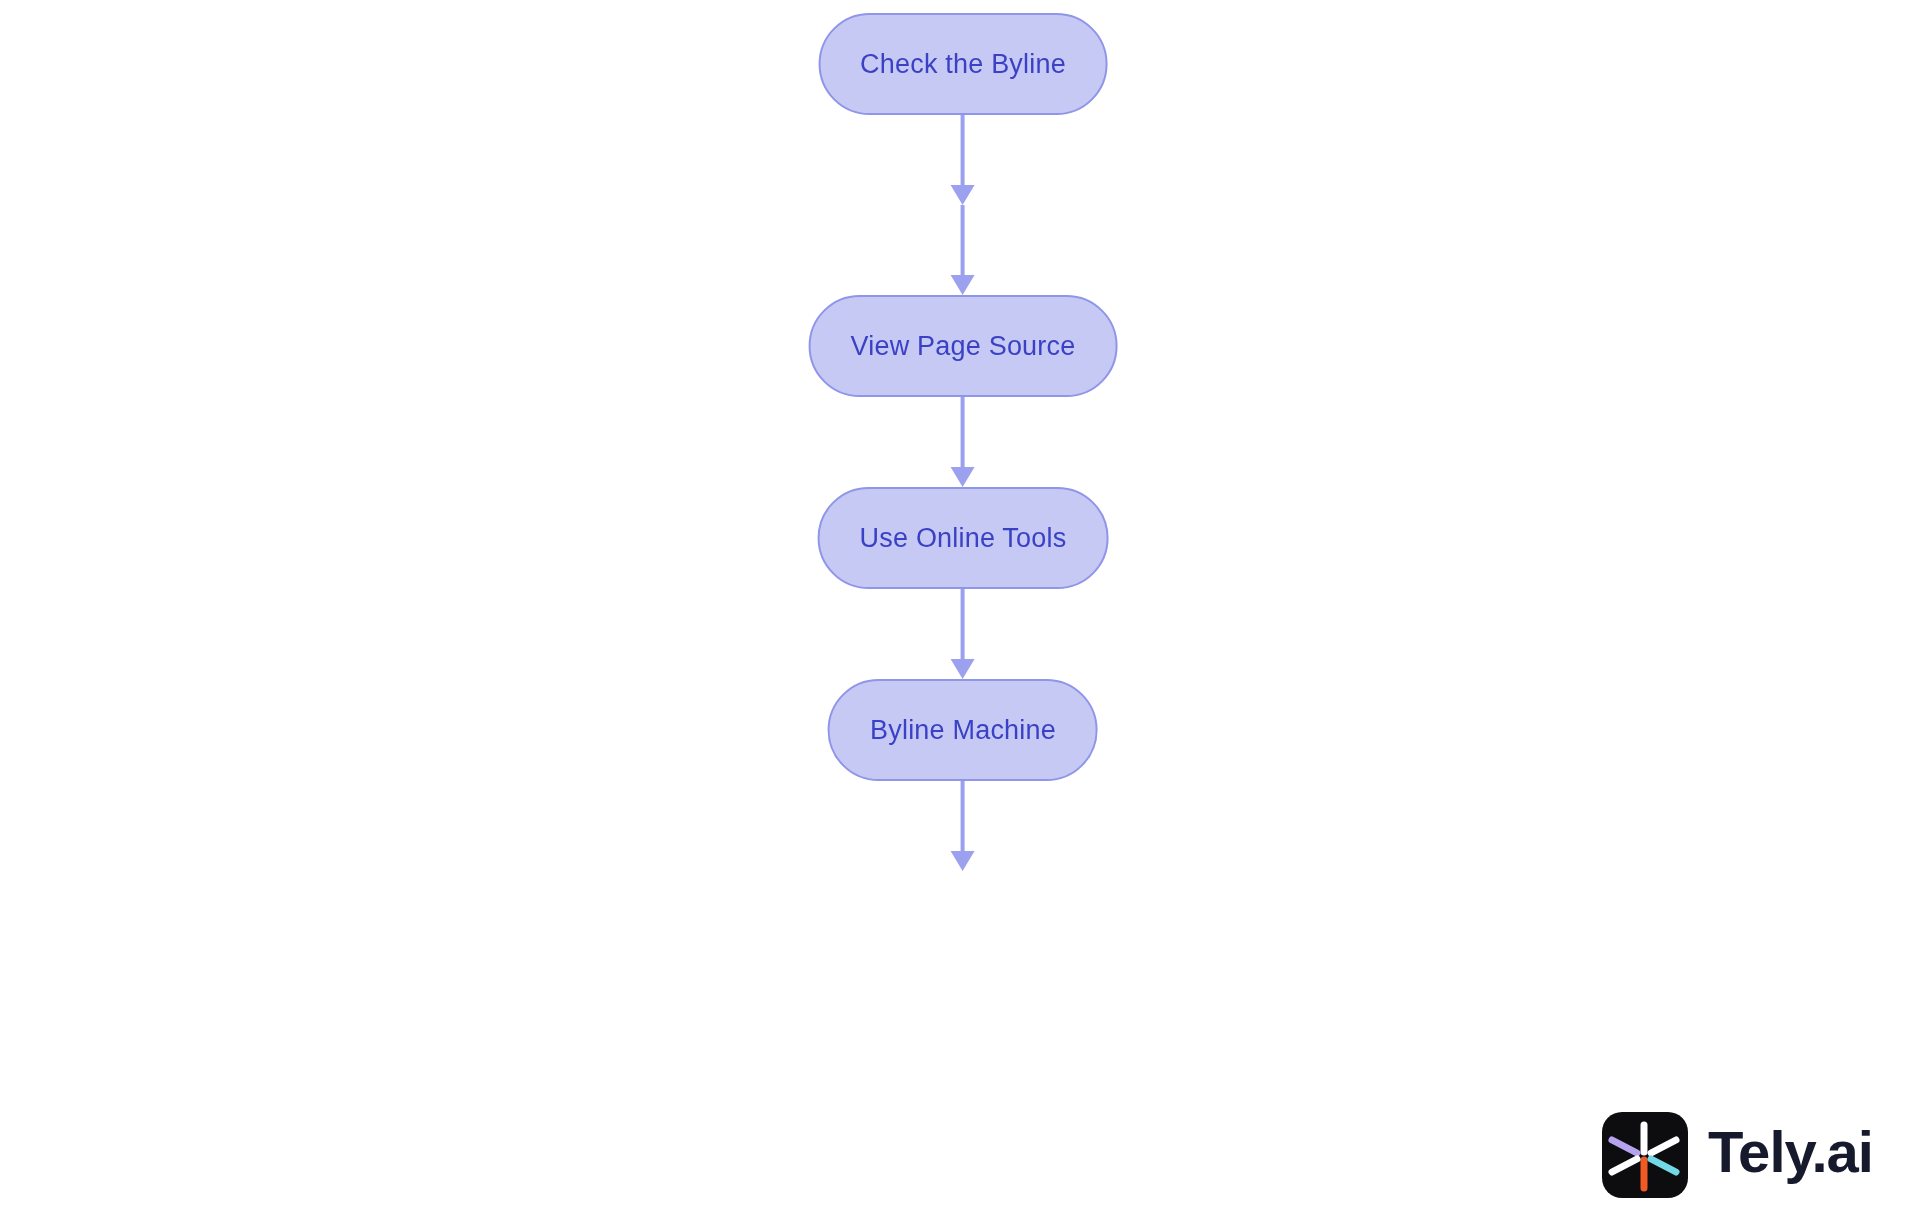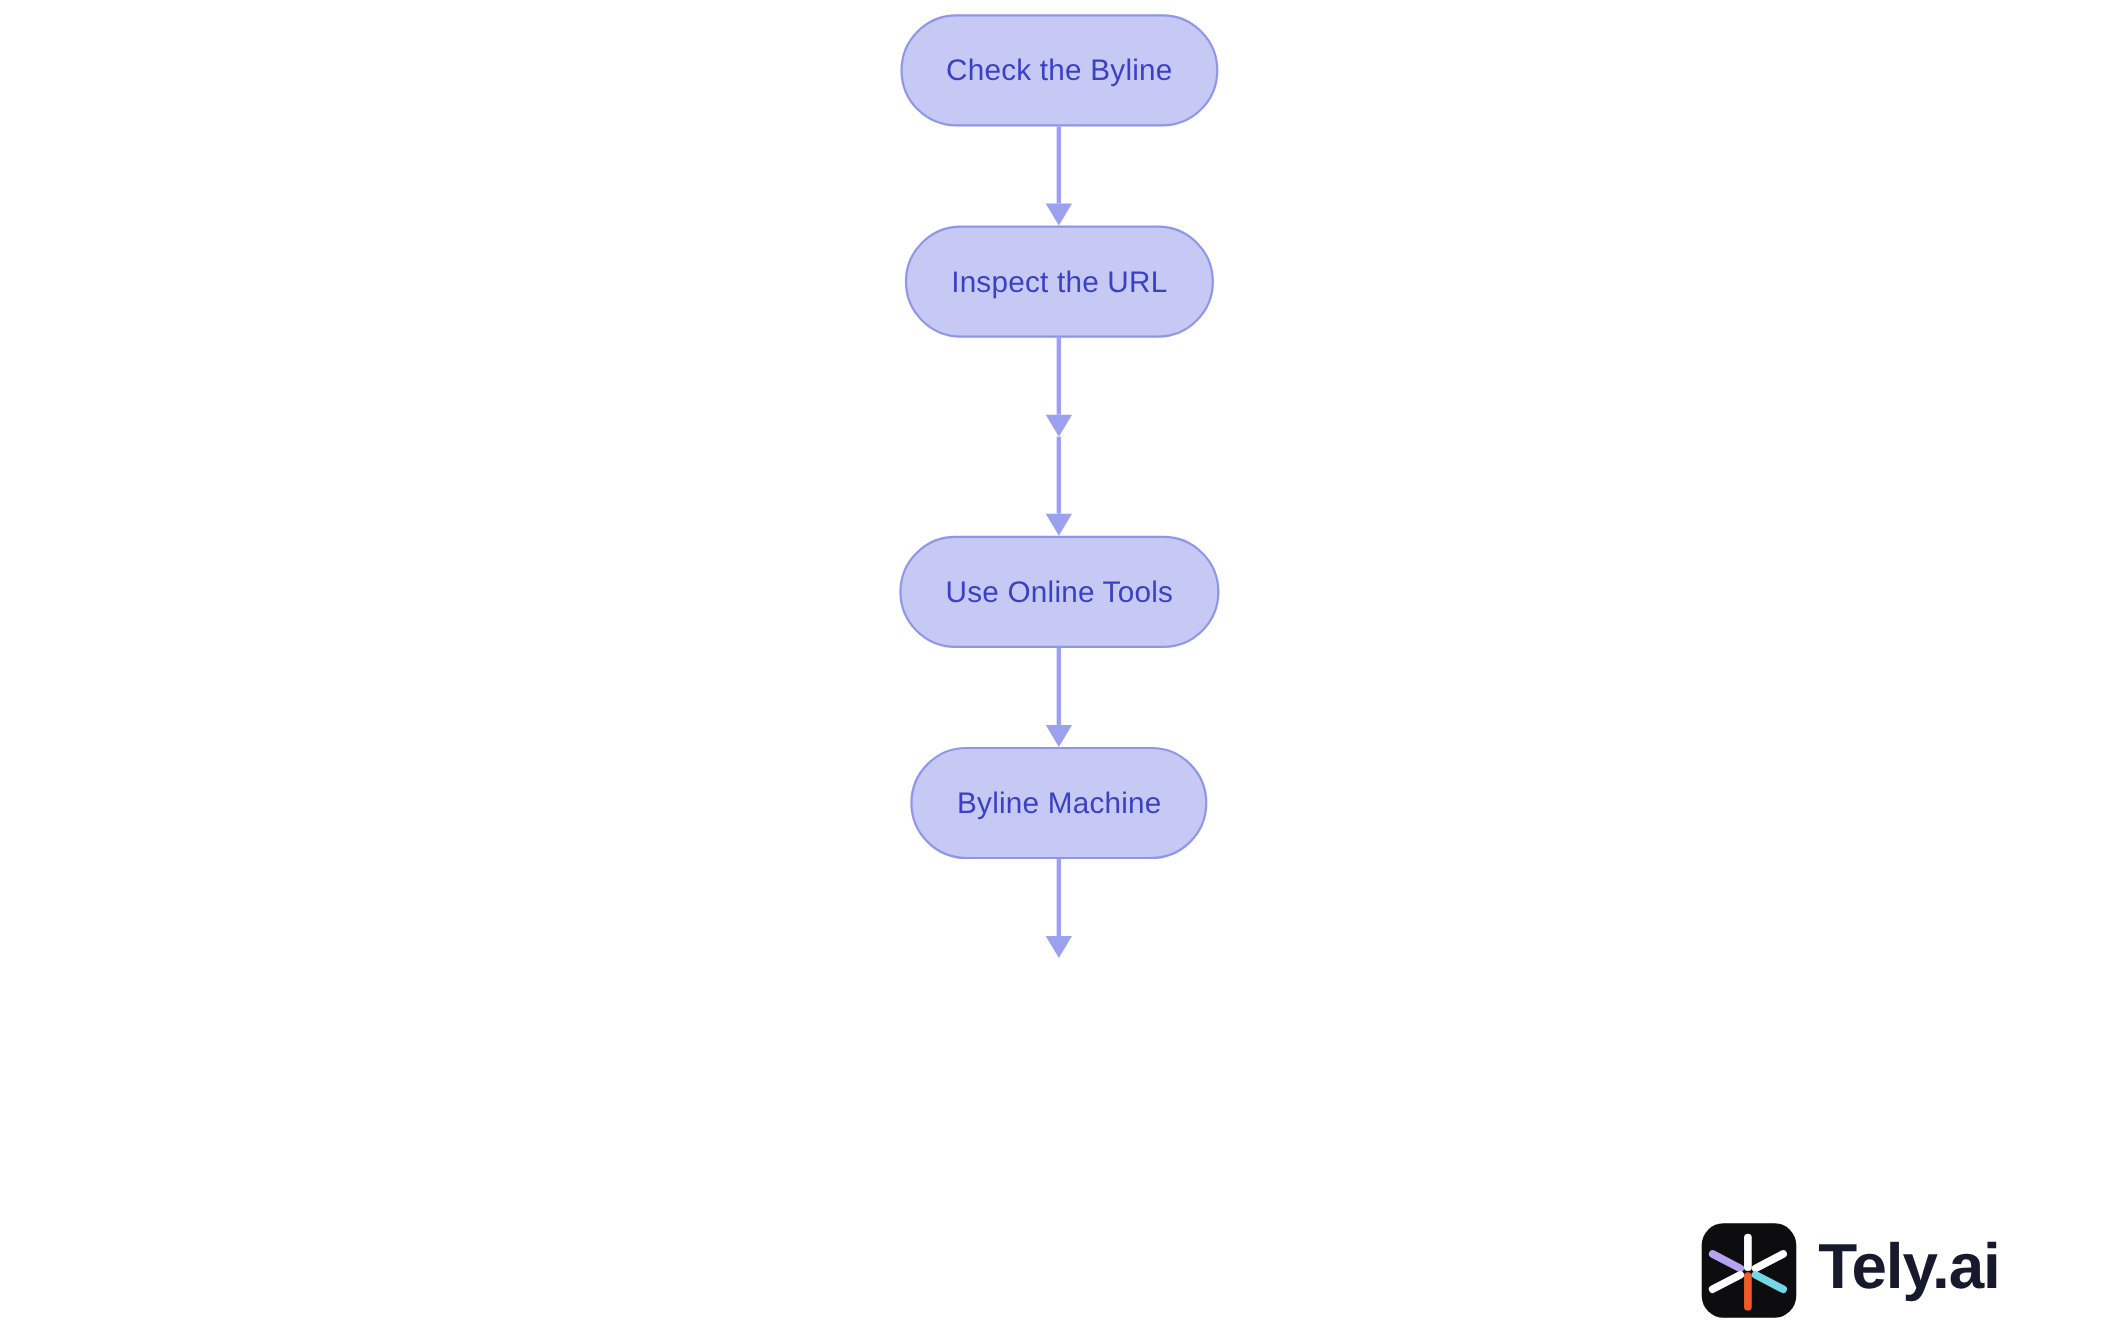--- a/index.html
+++ b/index.html
@@ -57,21 +57,21 @@
     width: 0;
     height: 0;
     border-left: 12px solid transparent;
     border-right: 12px solid transparent;
     border-top: 20px solid #9ba1ee;
   }
 
   
   .brand {
     position: absolute;
-    left: 1547px;
+    left: 1602px;
     top: 1112px;
     display: flex;
     align-items: center;
     gap: 20px;
   }
   .brand-icon {
     width: 86px;
     height: 86px;
     background: #0d0d0f;
     border-radius: 20px;
@@ -97,29 +97,29 @@
 
     <div class="node">
       <span class="node-label">Check the Byline</span>
     </div>
 
     <div class="connector">
       <div class="connector-line"></div>
       <div class="connector-head"></div>
     </div>
 
-    <div class="node">
-      <span class="node-label">Inspect the URL</span>
-    </div>
 
     <div class="connector">
       <div class="connector-line"></div>
       <div class="connector-head"></div>
     </div>
 
+    <div class="node">
+      <span class="node-label">View Page Source</span>
+    </div>
 
     <div class="connector">
       <div class="connector-line"></div>
       <div class="connector-head"></div>
     </div>
 
     <div class="node">
       <span class="node-label">Use Online Tools</span>
     </div>
 

